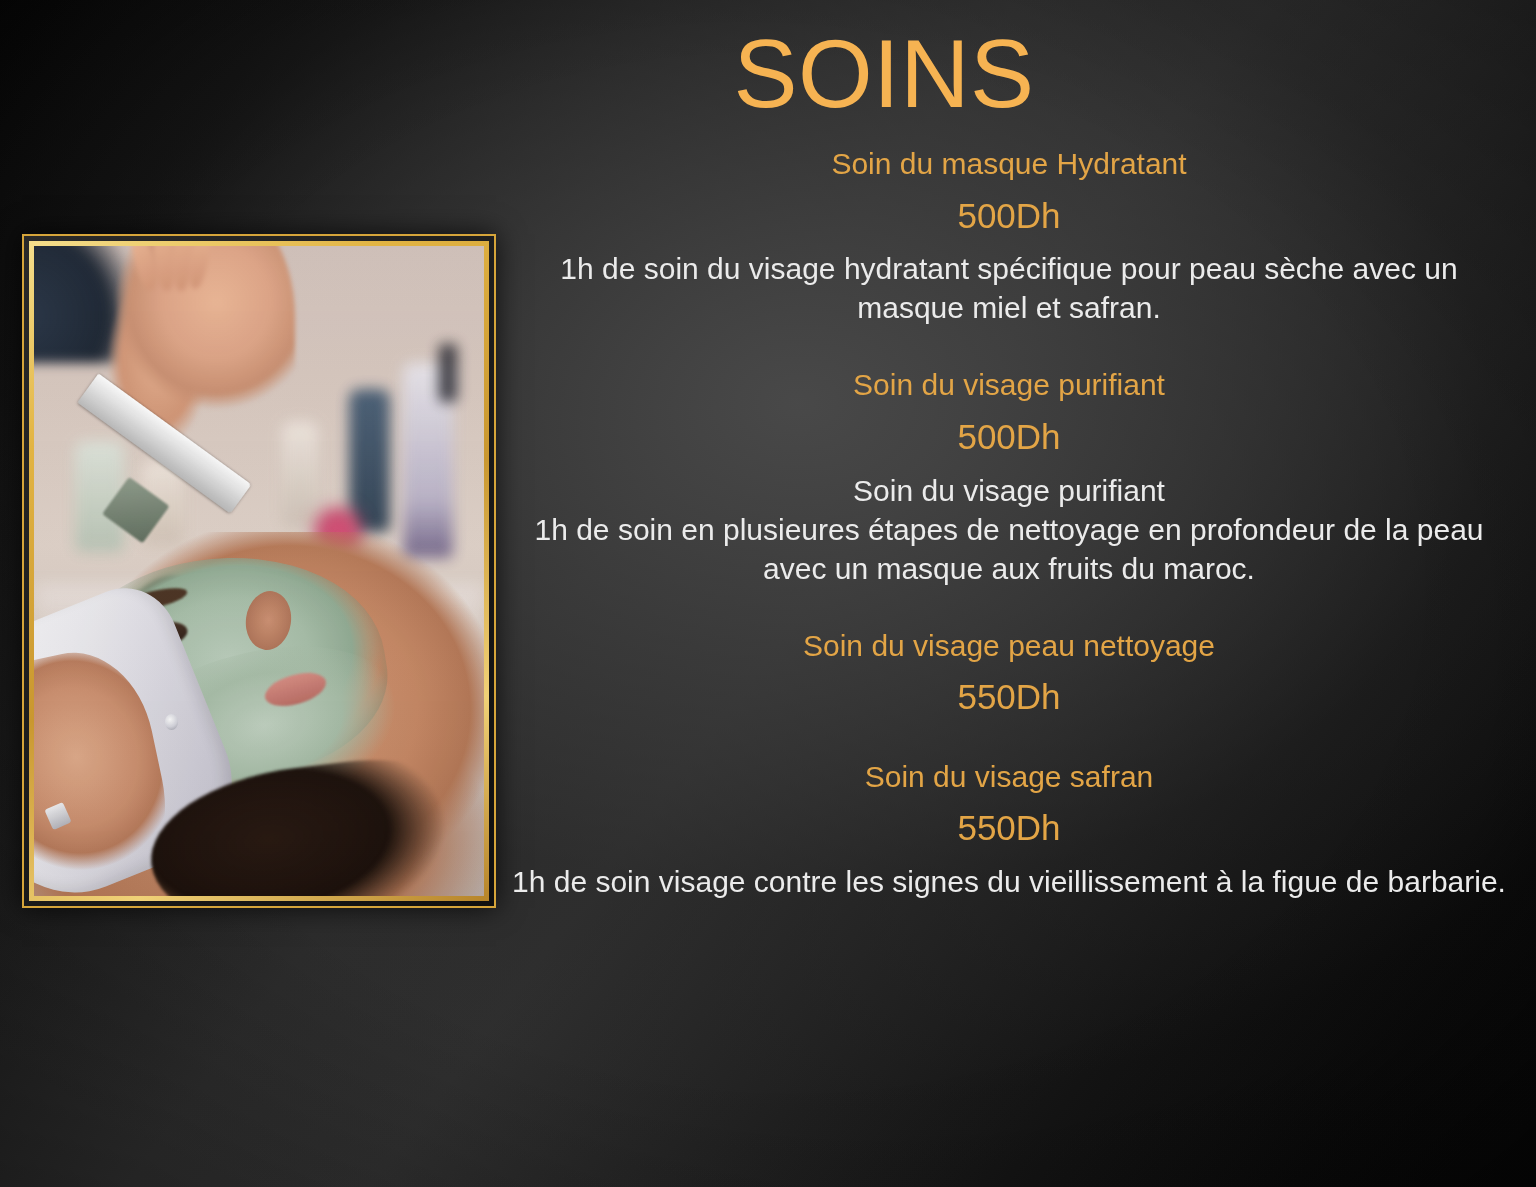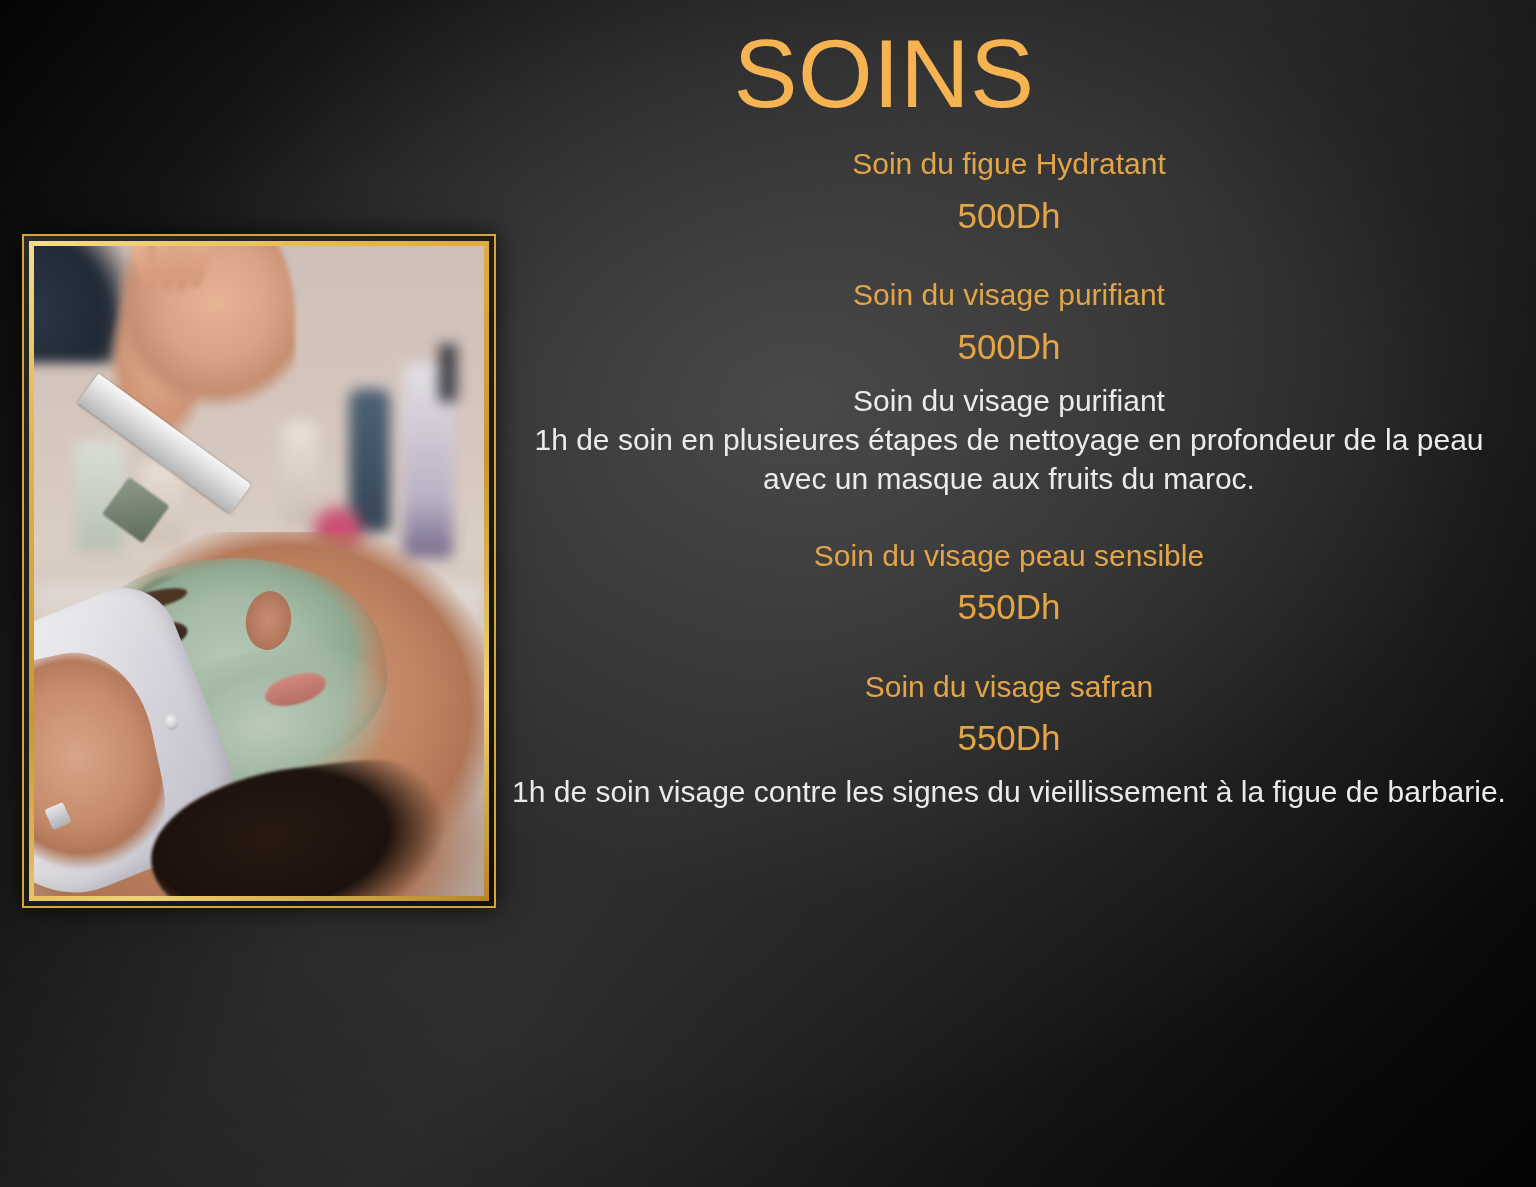--- a/index.html
+++ b/index.html
@@ -387,32 +387,33 @@
         <div class="ph-earring"></div>
         <div class="ph-hair"></div>
         <div class="ph-soften"></div>
       </div>
     </div>
   </div>
 
   <div class="services">
 
     <div class="service">
-      <div class="service-name">Soin du figue Hydratant</div>
+      <div class="service-name">Soin du masque Hydratant</div>
       <div class="service-price">500Dh</div>
+      <div class="service-desc">1h de soin du visage hydratant spécifique pour peau sèche avec un masque miel et safran.</div>
     </div>
 
     <div class="service">
       <div class="service-name">Soin du visage purifiant</div>
       <div class="service-price">500Dh</div>
       <div class="service-desc">Soin du visage purifiant<br>1h de soin en plusieures étapes de nettoyage en profondeur de la peau avec un masque aux fruits du maroc.</div>
     </div>
 
     <div class="service">
-      <div class="service-name">Soin du visage peau sensible</div>
+      <div class="service-name">Soin du visage peau nettoyage</div>
       <div class="service-price">550Dh</div>
     </div>
 
     <div class="service">
       <div class="service-name">Soin du visage safran</div>
       <div class="service-price">550Dh</div>
       <div class="service-desc">1h de soin visage contre les signes du vieillissement à la figue de barbarie.</div>
     </div>
 
   </div>

